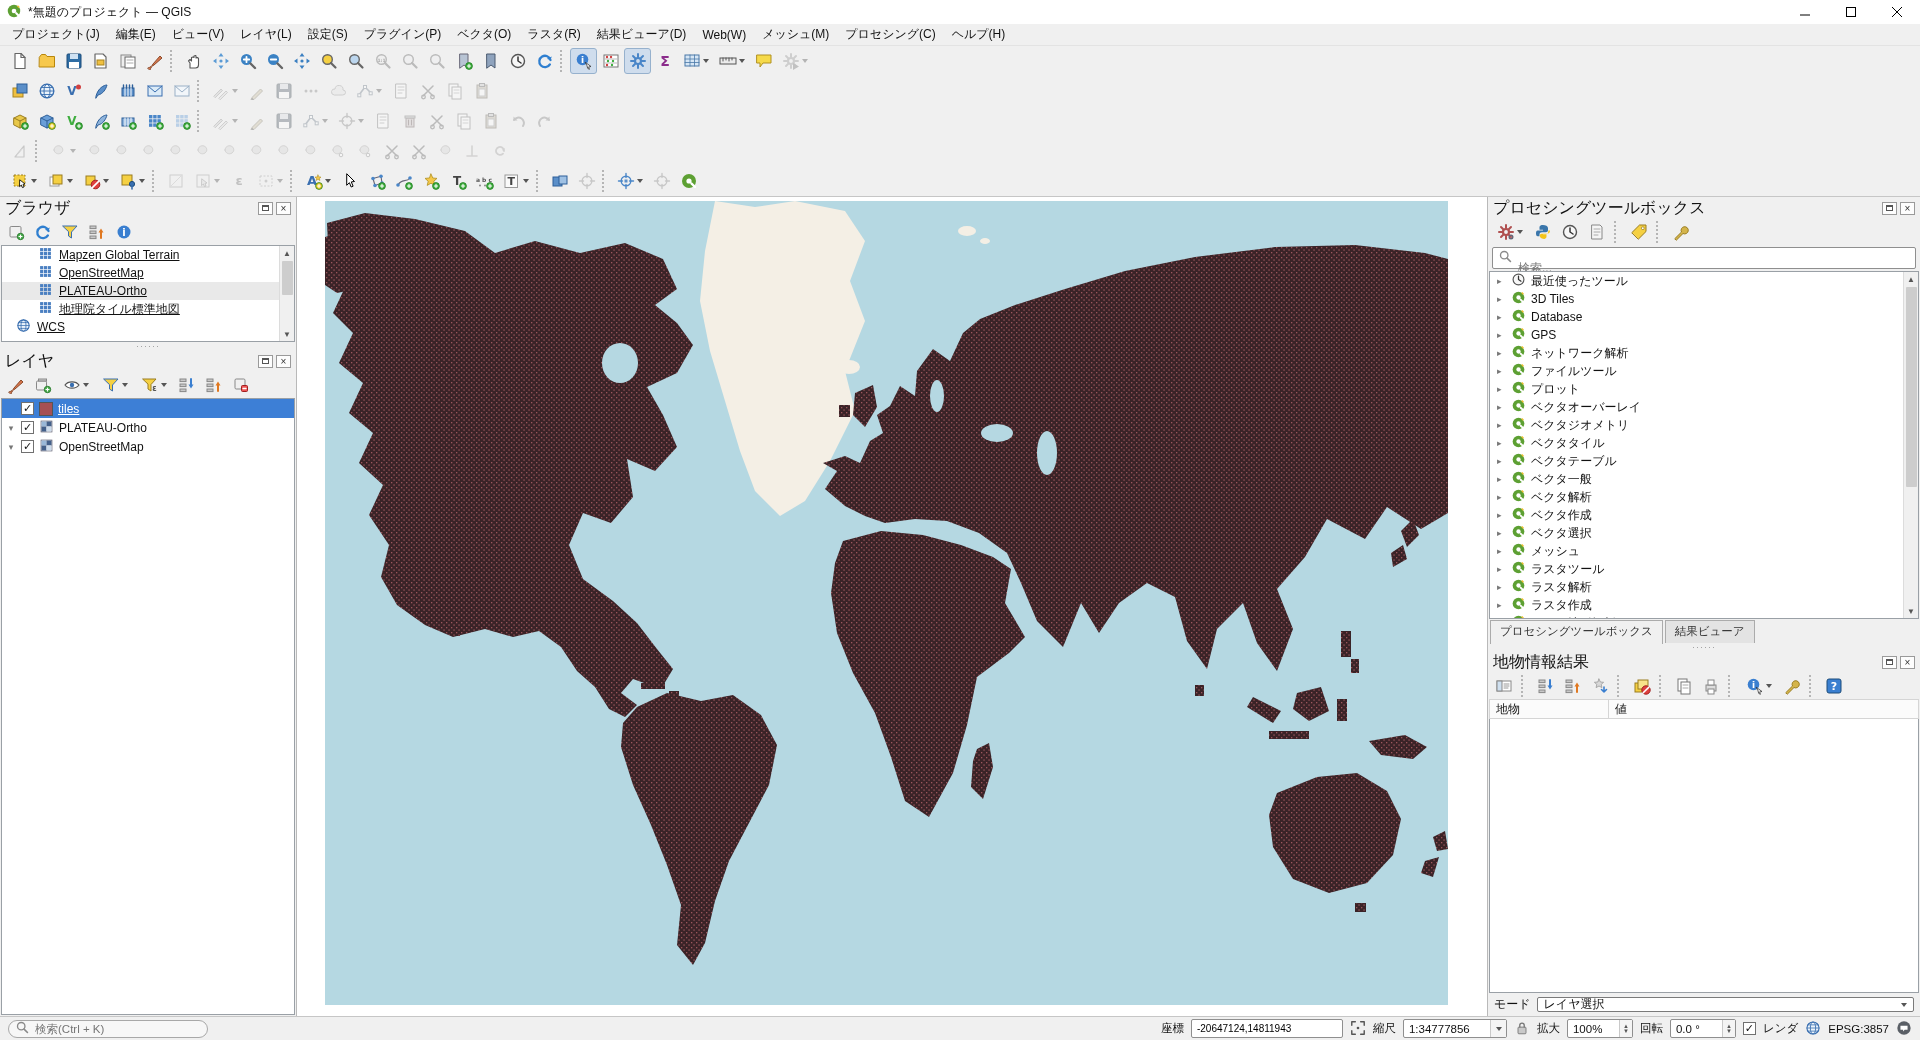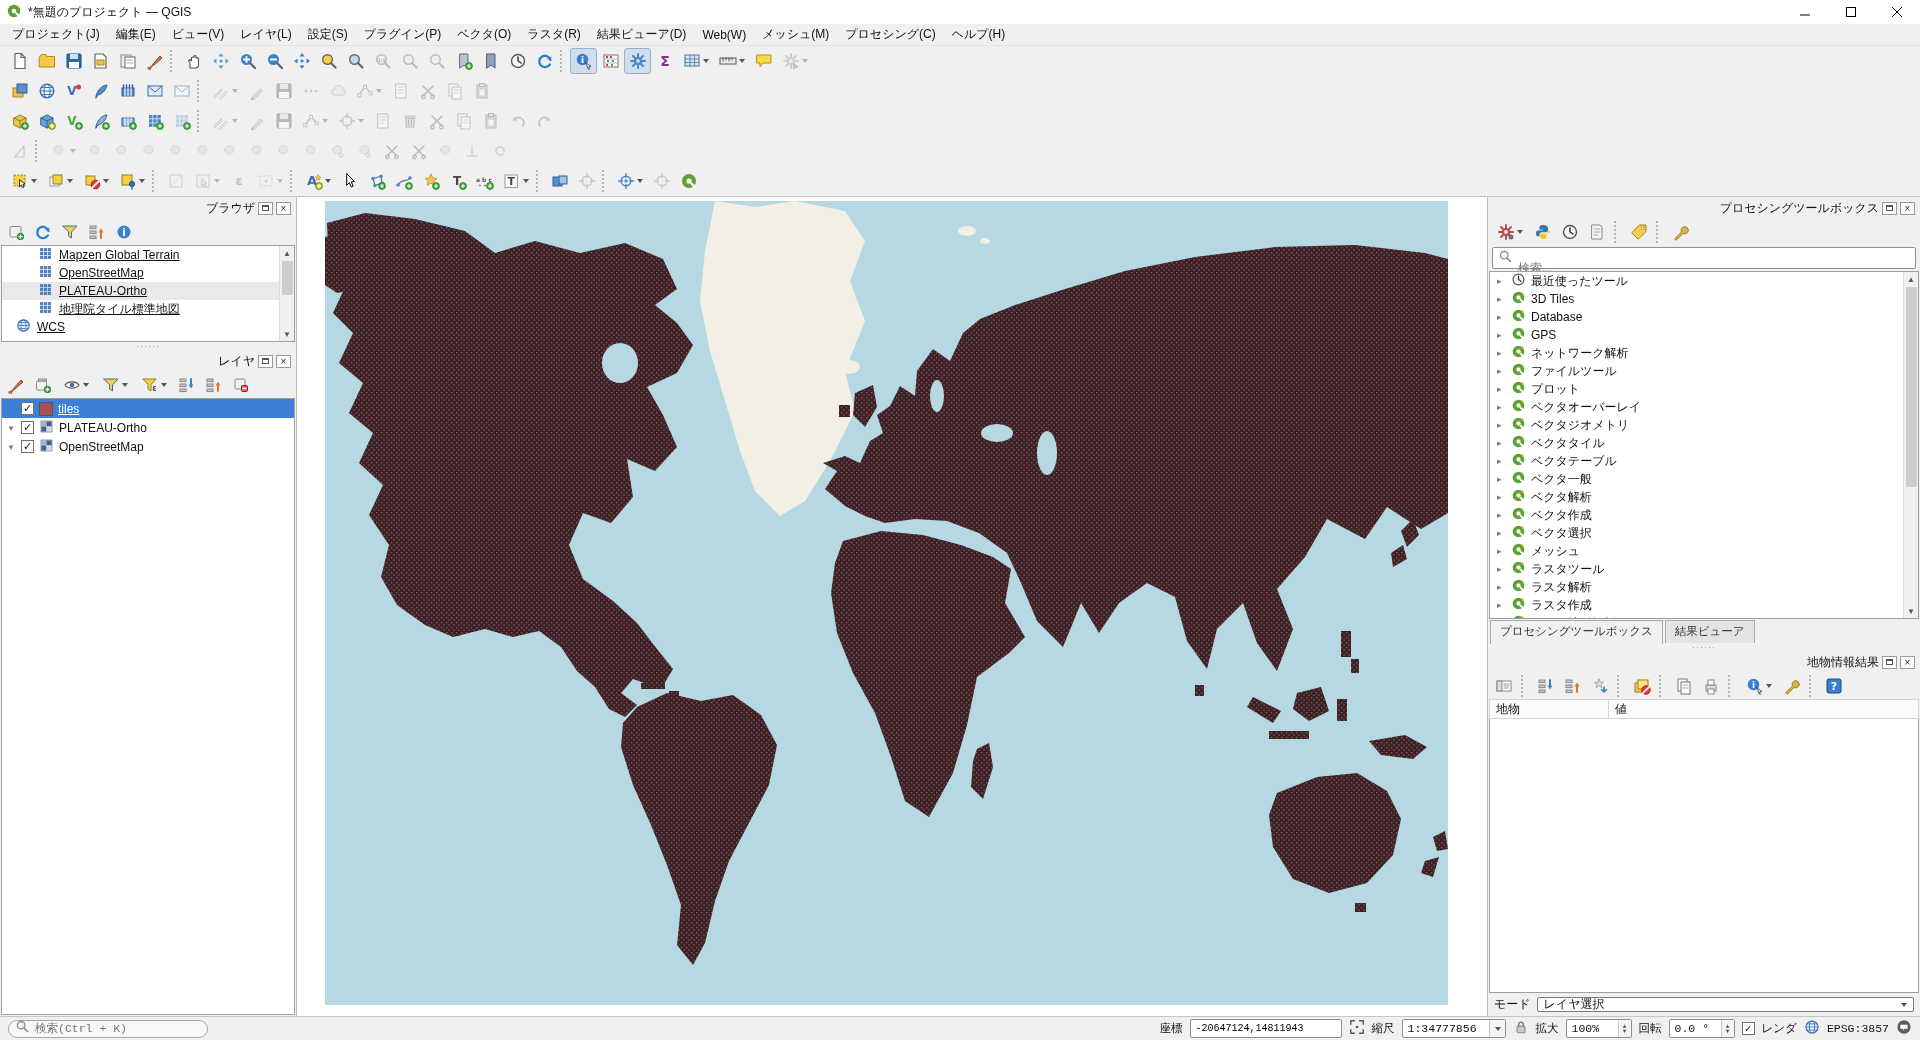--- a/index.html
+++ b/index.html
@@ -25,21 +25,21 @@
   .tsep { width:8px; height:22px; margin:0 2px; border-left:2px dotted #b5b5b5; flex:0 0 auto;}
   .ddarrow { width:0; height:0; border-left:3.5px solid transparent; border-right:3.5px solid transparent; border-top:4px solid #555; margin-left:2px; flex:0 0 auto;}
 
   
   .main { flex:1; display:flex; min-height:0; }
 
   
   .leftdock { width:297px; flex:0 0 auto; background:#f0f0f0; border-right:1px solid #b9b9b9; display:flex; flex-direction:column; }
   .rightdock { width:433px; flex:0 0 auto; background:#f0f0f0; border-left:1px solid #b9b9b9; display:flex; flex-direction:column; }
   .panelhdr { height:22px; display:flex; align-items:center; padding:0 5px; flex:0 0 auto; }
-  .panelhdr .pttl { flex:1; font-size:12px;text-align:right; }
+  .panelhdr .pttl { flex:1; font-size:16px; }
   .hdrbtn { width:15px; height:13px; display:flex; align-items:center; justify-content:center; margin-left:3px; color:#333; font-size:10px; border:1px solid #9a9a9a; background:#fdfdfd; }
   .floatglyph { width:7px; height:6px; border:1px solid #555; border-top-width:2px; background:#fff; }
   .paneltools { display:flex; align-items:center; gap:3px; padding:2px 4px; flex:0 0 auto; }
   .ptbtn { width:24px; height:22px; border-radius:2px; display:flex; align-items:center; justify-content:center; }
   .listbox { background:#fff; border:1px solid #9aa0a6; margin:0 1px; position:relative; overflow:hidden; }
   .blist { height:97px; }
   .brow { height:18px; display:flex; align-items:center; gap:6px; padding-left:36px; white-space:nowrap;text-decoration:underline; }
   .brow.top { padding-left:14px; }
   .brow.hover { background:#e9e9e9; }
   .scrollv { position:absolute; right:0; top:0; bottom:0; width:15px; background:#f0f0f0; border-left:1px solid #dcdcdc; }
@@ -77,21 +77,21 @@
   .colcell { background:#fbfbfb; border:1px solid #d5d5d5; border-left:none; font-size:12px; display:flex; align-items:center; padding-left:6px; }
   .colcell:first-child { border-left:1px solid #d5d5d5; width:120px; flex:0 0 auto;}
   .colcell.vcol { flex:1; }
   .idbody { flex:1; background:#fff; border:1px solid #9aa0a6; border-top:none; margin:0 1px; }
   .comborow { display:flex; align-items:center; gap:6px; padding:3px 6px; flex:0 0 auto; }
   .combo { height:15px; background:#fff; border:1px solid #7a7a7a; border-radius:2px; display:flex; align-items:center; padding:0 6px; }
   .combo .cval { flex:1; }
   .combo .ddarrow { margin-left:6px; }
 
   
-  .statusbar { height:24px; background:#f0f0f0; border-top:1px solid #c6c6c6; display:flex; align-items:center; padding:0 8px; gap:7px; flex:0 0 auto; font-size:11.5px;font-family:Liberation Mono, monospace; }
+  .statusbar { height:24px; background:#f0f0f0; border-top:1px solid #c6c6c6; display:flex; align-items:center; padding:0 8px; gap:7px; flex:0 0 auto; font-size:11.5px; }
   .locator { width:200px; height:18px; border:1px solid #a8a8a8; border-radius:9px; background:#f7f7f7; display:flex; align-items:center; padding:0 6px; gap:4px; color:#8a8a8a; }
   .locator input { border:none; outline:none; background:transparent; flex:1; font-size:11.5px; font-family:inherit; color:#555;}
   .sbspacer { flex:1; }
   .sbinput { height:19px; background:#fff; border:1px solid #8f8f8f; border-radius:2px; display:flex; align-items:center; padding:0 5px; }
   .spin { display:flex; align-items:stretch; height:19px; border:1px solid #8f8f8f; border-radius:2px; background:#fff; }
   .spin .sval { padding:0 5px; display:flex; align-items:center; }
   .spinbtns { display:flex; flex-direction:column; justify-content:center; border-left:1px solid #c9c9c9; width:13px; align-items:center; background:#f4f4f4;}
   .spinbtns span { font-size:6px; color:#555; line-height:5px; }
   .ddbtn { width:16px; display:flex; align-items:center; justify-content:center; border-left:1px solid #c9c9c9; background:#f4f4f4; }
 </style>

